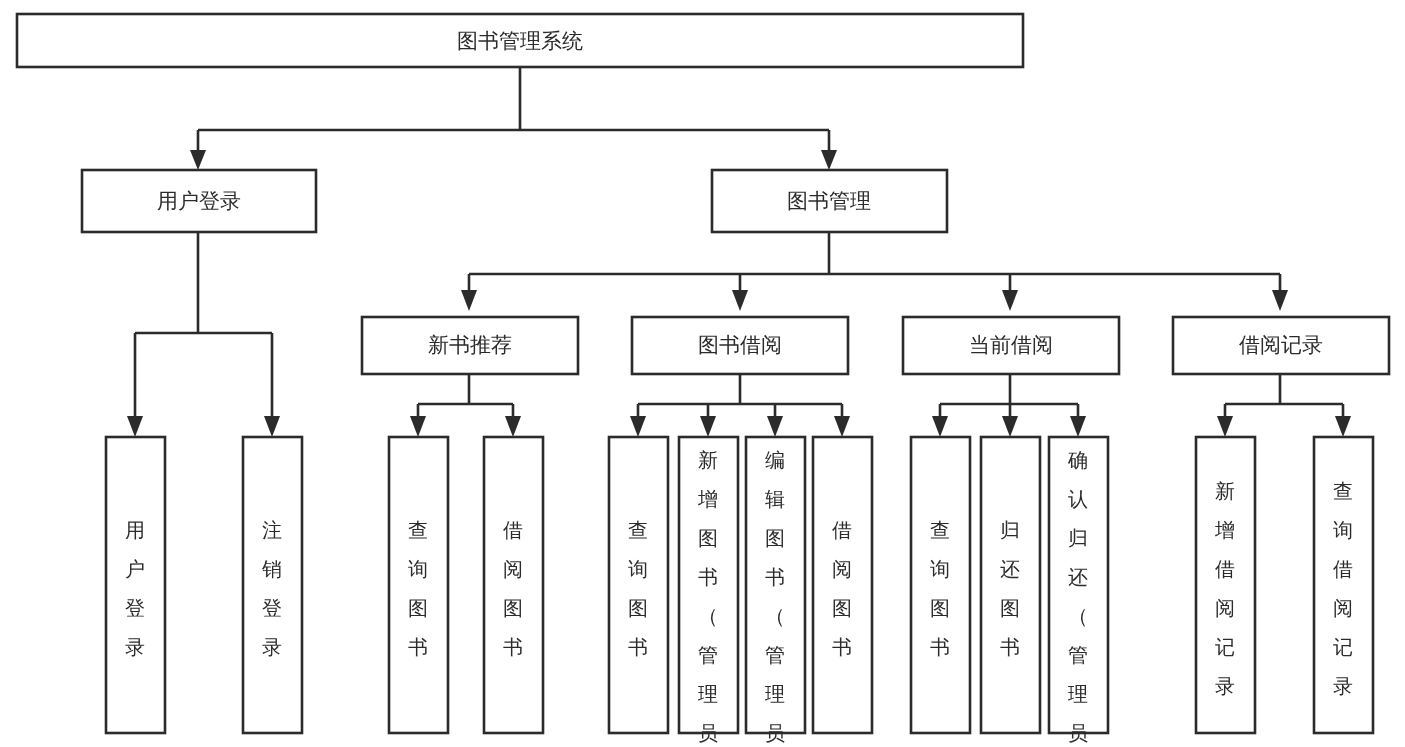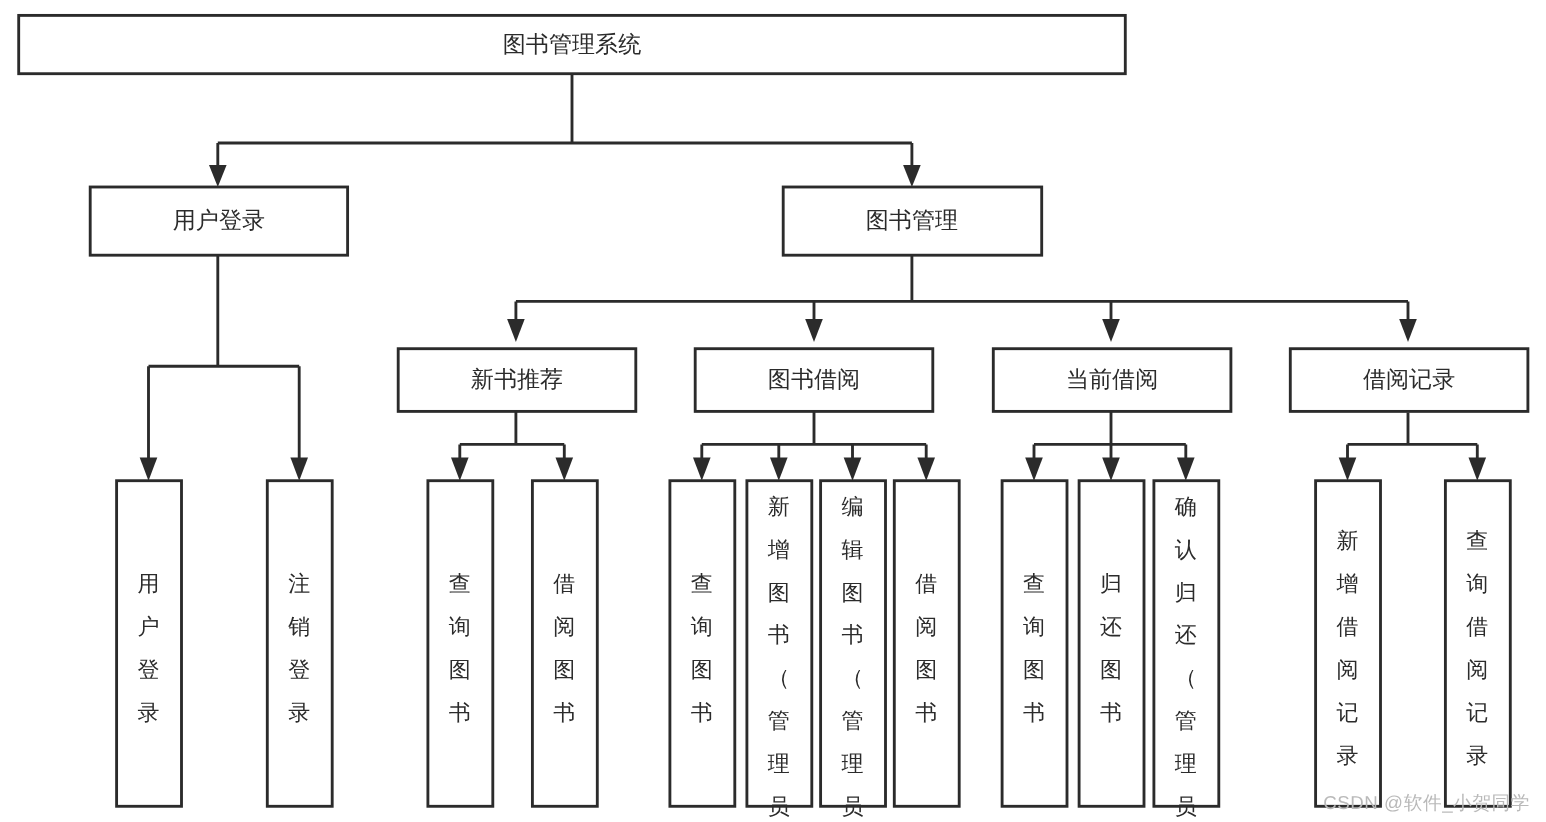--- a/index.html
+++ b/index.html
@@ -201,15 +201,14 @@
       <text class="node-label-vertical" x="1225" y="0"><tspan x="1225" y="498.42">新</tspan><tspan x="1225" y="537.4200000000001">增</tspan><tspan x="1225" y="576.4200000000001">借</tspan><tspan x="1225" y="615.4200000000001">阅</tspan><tspan x="1225" y="654.4200000000001">记</tspan><tspan x="1225" y="693.4200000000001">录</tspan></text>
     </g>
 
     <g>
       <rect class="node-box" x="1314" y="437" width="59" height="296"></rect>
       <text class="node-label-vertical" x="1343" y="0"><tspan x="1343" y="498.42">查</tspan><tspan x="1343" y="537.4200000000001">询</tspan><tspan x="1343" y="576.4200000000001">借</tspan><tspan x="1343" y="615.4200000000001">阅</tspan><tspan x="1343" y="654.4200000000001">记</tspan><tspan x="1343" y="693.4200000000001">录</tspan></text>
     </g>
 
   </svg>
 
-  <div class="watermark">CSDN @软件_小贺同学</div>
 
 </div>
 
 </body></html>

